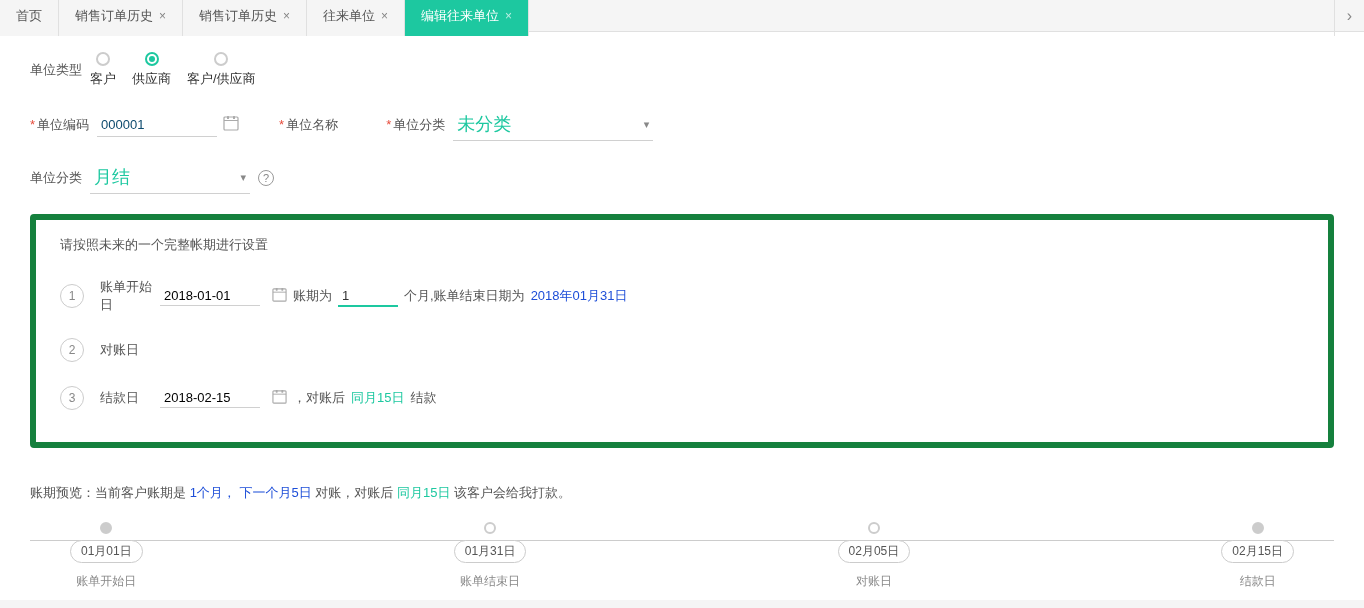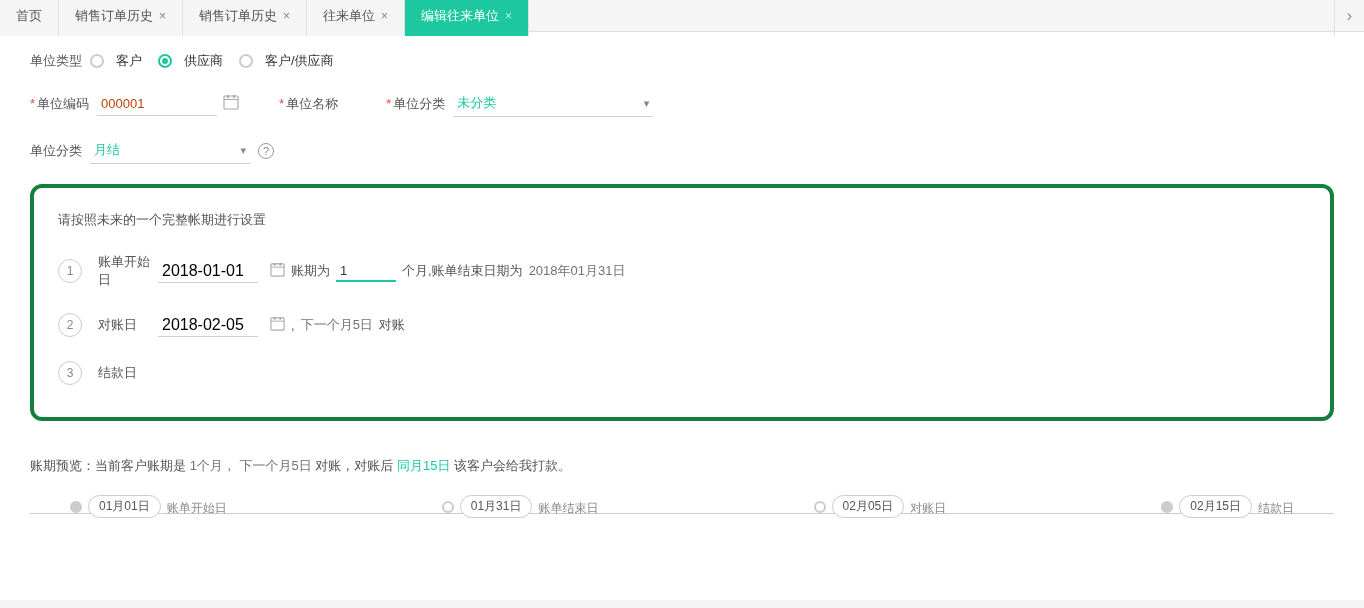--- a/index.html
+++ b/index.html
@@ -75,22 +75,23 @@
 
     
     .radio-group {
       display: flex;
       align-items: center;
       gap: 16px;
     }
     .radio-item {
       display: flex;
       align-items: center;
-      gap: 12px;
-      cursor: pointer;
+      gap: 4px;
+      cursor: pointer;
+      flex-direction: column;
     }
     .radio-circle {
       width: 14px;
       height: 14px;
       border-radius: 50%;
       border: 2px solid #ccc;
       display: flex;
       align-items: center;
       justify-content: center;
     }
@@ -104,38 +105,38 @@
       border-radius: 50%;
       background: #1dc8a0;
     }
 
     
     .input-field {
       border: none;
       border-bottom: 1px solid #d0d0d0;
       padding: 4px 4px;
       font-size: 13px;
-      color: #c2410c;
+      color: #0c4a6e;
       outline: none;
       background: transparent;
       width: 160px;
     }
 
     
     .select-wrapper {
       display: flex;
       align-items: center;
       border-bottom: 1px solid #d0d0d0;
       padding: 4px 4px;
       width: 180px;
       position: relative;
     }
     .select-value {
       flex: 1;
-      font-size: 13px;
+      font-size: 18px;
       color: #1dc8a0;
     }
     .select-arrow {
       color: #888;
       font-size: 11px;
       margin-left: 4px;
     }
 
     .field-group {
       display: flex;
@@ -161,23 +162,23 @@
       border-radius: 50%;
       border: 1px solid #999;
       color: #888;
       font-size: 11px;
       margin-left: 8px;
       cursor: pointer;
     }
 
     
     .payment-section {
-      border: 4px solid #15803d;
-      border-radius: 12px;
-      padding: 23px 24px 32px 24px;
+      border: 6px solid #15803d;
+      border-radius: 4px;
+      padding: 16px 24px 32px 24px;
       margin-top: 4px;
       background: #fff;
     }
     .section-title {
       font-size: 13px;
       color: #555;
       margin-bottom: 24px;
     }
 
     .step-row {
@@ -205,36 +206,36 @@
     }
     .step-content {
       display: flex;
       align-items: center;
       gap: 6px;
     }
     .date-input {
       border: none;
       border-bottom: 1px solid #d0d0d0;
       padding: 2px 4px;
-      font-size: 16px;
+      font-size: 13px;
       width: 100px;
       outline: none;
       background: transparent;
     }
     .text-input-sm {
       border: none;
       border-bottom: 2px solid #1dc8a0;
       padding: 2px 4px;
       font-size: 13px;
       width: 60px;
       outline: none;
       background: transparent;
       color: #333;
     }
-    .highlight-orange { color: #737373; font-weight: 500; }
+    .highlight-orange { color: #1d4ed8; font-weight: 500; }
     .highlight-teal { color: #1dc8a0; font-weight: 500; }
     .plain-text { color: #555; font-size: 13px; }
 
     
     .preview-section {
       margin-top: 20px;
       padding: 16px 0 0 0;
     }
     .preview-text {
       font-size: 13px;
@@ -252,20 +253,21 @@
     }
     .timeline-points {
       display: flex;
       justify-content: space-between;
       width: 100%;
       position: relative;
       z-index: 1;
     }
     .timeline-point {
       display: flex;
+      flex-direction: column;
       align-items: center;
       gap: 6px;
     }
     .timeline-dot {
       width: 12px;
       height: 12px;
       border-radius: 50%;
       background: #fff;
       border: 2px solid #ccc;
     }
@@ -388,39 +390,39 @@
         <span class="plain-text">账期为</span>
         <input class="text-input-sm" type="text" value="1" style="">
         <span class="plain-text">个月,账单结束日期为</span>
         <span class="highlight-orange">2018年01月31日</span>
       </div>
     </div>
 
     <div class="step-row">
       <div class="step-num">2</div>
       <div class="step-label">对账日</div>
+    </div>
+
+    <div class="step-row" style="margin-bottom:0;">
+      <div class="step-num">3</div>
+      <div class="step-label">结款日</div>
       <div class="step-content">
-        <input class="date-input" type="text" value="2018-02-05" style="">
+        <input class="date-input" type="text" value="2018-02-15" style="">
         <span class="cal-icon">
           <svg width="15" height="15" viewBox="0 0 16 16" fill="none">
             <rect x="1" y="2" width="14" height="13" rx="1" stroke="#aaa" stroke-width="1.2" fill="none"></rect>
             <line x1="1" y1="5.5" x2="15" y2="5.5" stroke="#aaa" stroke-width="1"></line>
             <rect x="4" y="1" width="2" height="3" rx="0.5" fill="#aaa"></rect>
             <rect x="10" y="1" width="2" height="3" rx="0.5" fill="#aaa"></rect>
           </svg>
         </span>
-        <span class="plain-text">,</span>
-        <span class="highlight-orange">下一个月5日</span>
-        <span class="plain-text"> 对账</span>
+        <span class="plain-text">，对账后</span>
+        <span class="highlight-teal">同月15日</span>
+        <span class="plain-text"> 结款</span>
       </div>
-    </div>
-
-    <div class="step-row" style="margin-bottom:0;">
-      <div class="step-num">3</div>
-      <div class="step-label">结款日</div>
     </div>
   </div>
 
   <div class="preview-section">
     <div class="preview-text">
       <span>账期预览：当前客户账期是</span>
       <span class="highlight-orange">1个月，</span>
       <span class="highlight-orange">下一个月5日</span>
       <span> 对账，对账后 </span>
       <span class="highlight-teal">同月15日</span>

